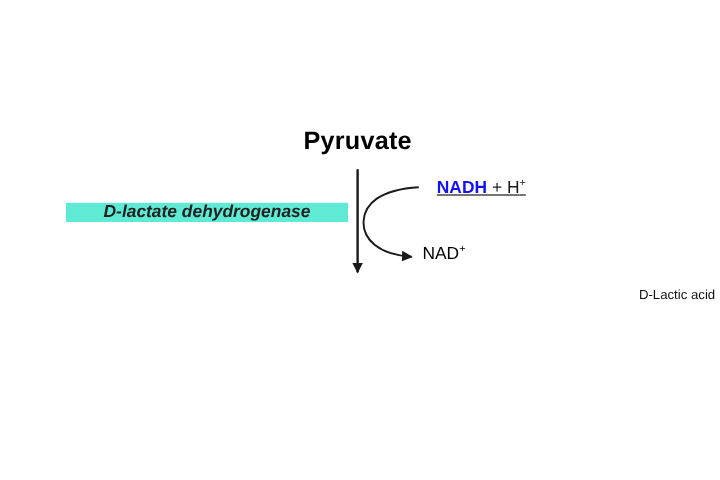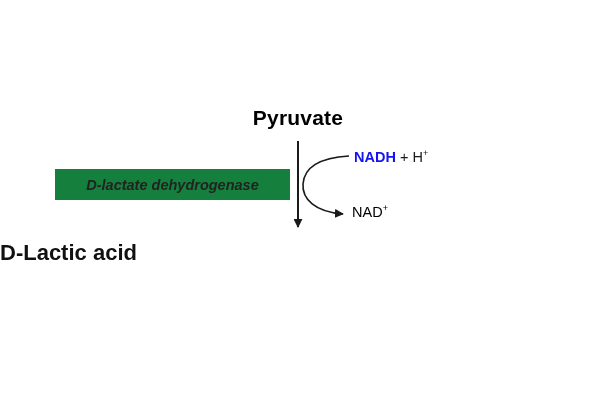--- a/index.html
+++ b/index.html
@@ -25,39 +25,40 @@
     font-size: 21px;
     font-weight: bold;
     color: #000000;
     letter-spacing: 0.2px;
   }
   .enzyme-box {
     position: absolute;
     left: 55px;
     top: 169px;
     width: 235px;
-    height: 31px;
-    background: #15803d;
+    height: 16px;
+    background: #5eead4;
     display: flex;
     align-items: center;
     justify-content: center;
   }
   .enzyme-label {
     font-style: italic;
     font-weight: bold;
     font-size: 14.5px;
     color: #222222;
   }
   .cofactor-in {
     position: absolute;
-    left: 354px;
+    left: 364px;
     top: 149px;
     font-size: 14.5px;
     color: #1a1a1a;
     white-space: pre;
+    text-decoration: underline;
   }
   .nadh {
     font-weight: bold;
     color: #1414f0;
   }
   .cofactor-out {
     position: absolute;
     left: 352px;
     top: 204px;
     font-size: 14.5px;
@@ -66,23 +67,23 @@
   sup {
     font-size: 9px;
     vertical-align: super;
     line-height: 0;
   }
   .product {
     position: absolute;
     left: 0;
     top: 240px;
     width: 596px;
-    text-align: left;
-    font-size: 22px;
-    font-weight: bold;
+    text-align: right;
+    font-size: 11px;
+    font-weight: normal;
     color: #111111;
   }
 </style>
 </head>
 <body>
 
 <div class="canvas">
 
   <svg class="layer" width="600" height="400" viewBox="0 0 600 400">
     <defs>

